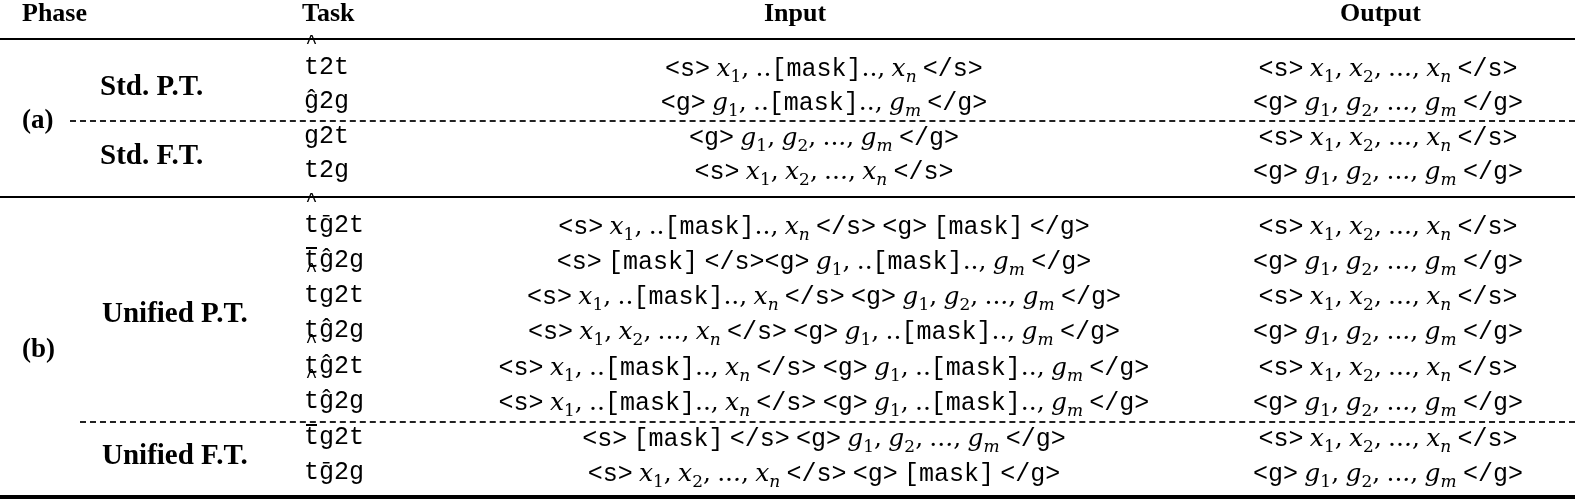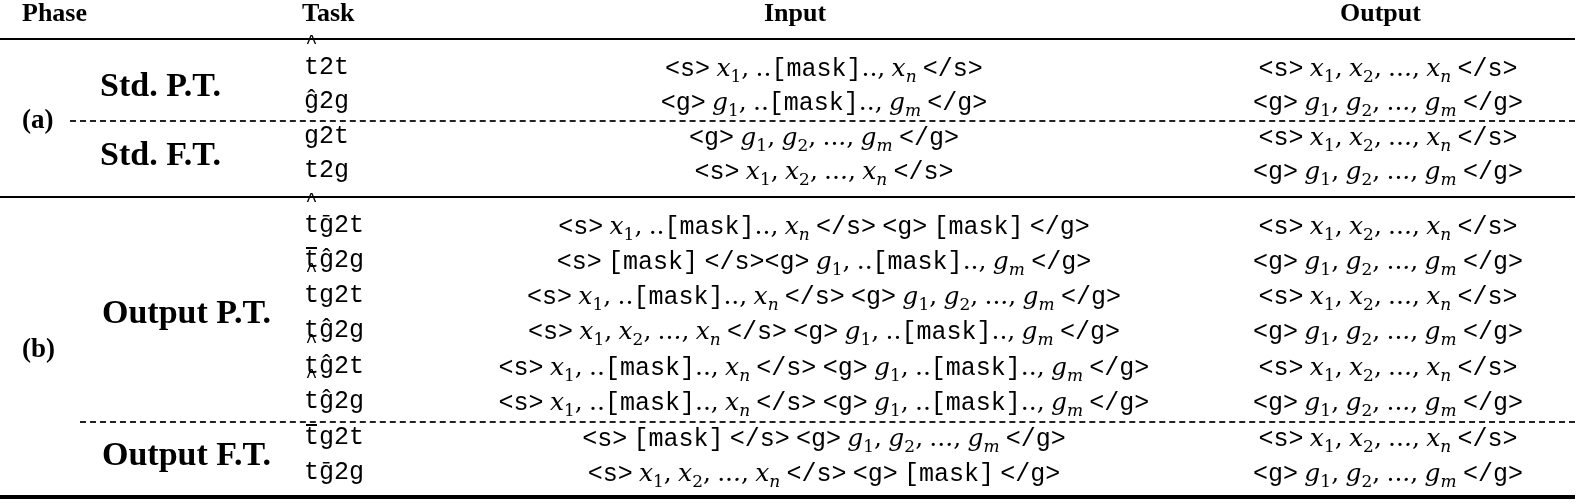--- a/index.html
+++ b/index.html
@@ -2,21 +2,21 @@
 <html><head>
 <meta charset="utf-8">
 <style>
   html, body { margin: 0; padding: 0; background: #ffffff; }
   body { width: 1578px; height: 503px; position: relative; overflow: hidden; color: #000; }
   .abs { position: absolute; white-space: nowrap; }
   .hdr { font-family: "Liberation Serif", serif; font-weight: bold; font-size: 26px; top: -2px; line-height: 30px; }
   .rule { position: absolute; left: 0; width: 1575px; background: #000; }
   .dash { position: absolute; height: 0; border-top: 2px dashed #222; }
   .phase { font-family: "Liberation Serif", serif; font-weight: bold; font-size: 27px; line-height: 30px; }
-  .sub { font-family: "Liberation Serif", serif; font-weight: bold; font-size: 34px; line-height: 30px; }
+  .sub { font-family: "Liberation Serif", serif; font-weight: bold; font-size: 29px; line-height: 30px; }
   .row { position: absolute; left: 0; width: 1578px; height: 35px; }
   .task { position: absolute; left: 304px; font-family: "Liberation Mono", monospace; font-size: 25px; line-height: 35px; }
   .cell { position: absolute; text-align: center; font-size: 25px; line-height: 35px; }
   .in { left: 424px; width: 800px; }
   .out { left: 1200px; width: 376px; }
   .math { font-family: "DejaVu Serif", serif; font-style: italic; font-size: 25px; }
   .tok { font-family: "Liberation Mono", monospace; }
   .acc { position: relative; display: inline-block; }
   .acc .mk { position: absolute; left: 0; right: 0; text-align: center; top: -17px; font-size: 20px; line-height: 20px; }
   .acc .bar { position: absolute; left: 2px; right: 2px; top: 4px; border-top: 2px solid #000; }
@@ -55,22 +55,22 @@
     <div class="row" style="top: 153px;">
       <div class="task">t2g</div>
       <div class="cell in"><span class="tok">&lt;s&gt;</span> <span class="math">x<sub style="font-size:17px;font-style:normal">1</sub></span><span class="math" style="font-style:normal">,</span> <span class="math">x<sub style="font-size:17px;font-style:normal">2</sub></span><span class="math" style="font-style:normal">,</span> <span class="math" style="font-style:normal">..</span><span class="math">.</span><span class="math" style="font-style:normal">,</span> <span class="math">x<sub style="font-size:17px;font-style:italic">n</sub></span> <span class="tok">&lt;/s&gt;</span></div>
       <div class="cell out"><span class="tok">&lt;g&gt;</span> <span class="math">g<sub style="font-size:17px;font-style:normal">1</sub></span><span class="math" style="font-style:normal">,</span> <span class="math">g<sub style="font-size:17px;font-style:normal">2</sub></span><span class="math" style="font-style:normal">,</span> <span class="math" style="font-style:normal">..</span><span class="math">.</span><span class="math" style="font-style:normal">,</span> <span class="math">g<sub style="font-size:17px;font-style:italic">m</sub></span> <span class="tok">&lt;/g&gt;</span></div>
     </div>
   </div>
 
 <div class="rule" style="top:196px;height:2px;"></div>
 
 <div class="abs phase" style="left:22px;top:333px;">(b)</div>
-<div class="abs sub" style="left:102px;top:297px;">Output P.T.</div>
-<div class="abs sub" style="left:102px;top:439px;">Output F.T.</div>
+<div class="abs sub" style="left:102px;top:297px;">Unified P.T.</div>
+<div class="abs sub" style="left:102px;top:439px;">Unified F.T.</div>
 <div class="dash" style="left:80px;width:1495px;top:421px;"></div>
 
 <div id="rows-b">
     <div class="row" style="top: 208px;">
       <div class="task"><span class="acc">t<span class="mk">^</span></span>ḡ2t</div>
       <div class="cell in"><span class="tok">&lt;s&gt;</span> <span class="math">x<sub style="font-size:17px;font-style:normal">1</sub></span><span class="math" style="font-style:normal">,</span> <span class="math" style="font-style:normal">..</span><span class="tok">[mask]</span><span class="math" style="font-style:normal">..</span><span class="math" style="font-style:normal">,</span> <span class="math">x<sub style="font-size:17px;font-style:italic">n</sub></span> <span class="tok">&lt;/s&gt;</span> <span class="tok">&lt;g&gt;</span> <span class="tok">[mask]</span> <span class="tok">&lt;/g&gt;</span></div>
       <div class="cell out"><span class="tok">&lt;s&gt;</span> <span class="math">x<sub style="font-size:17px;font-style:normal">1</sub></span><span class="math" style="font-style:normal">,</span> <span class="math">x<sub style="font-size:17px;font-style:normal">2</sub></span><span class="math" style="font-style:normal">,</span> <span class="math" style="font-style:normal">..</span><span class="math">.</span><span class="math" style="font-style:normal">,</span> <span class="math">x<sub style="font-size:17px;font-style:italic">n</sub></span> <span class="tok">&lt;/s&gt;</span></div>
     </div>
     <div class="row" style="top: 243px;">
       <div class="task"><span class="acc">t<span class="bar"></span></span>ĝ2g</div>

